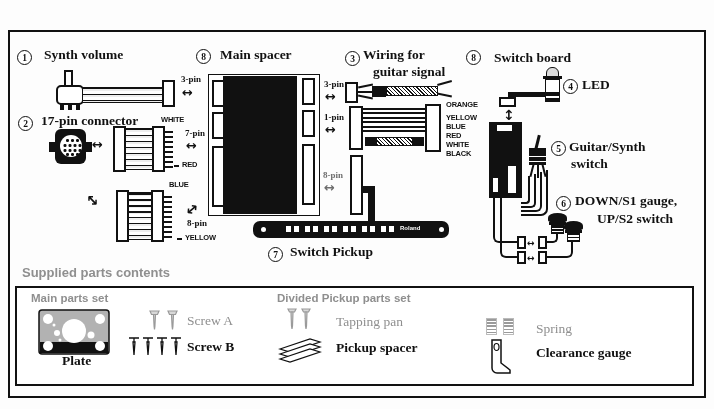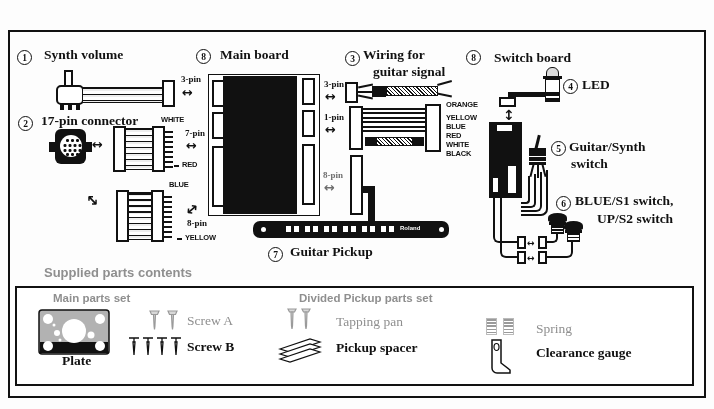--- a/index.html
+++ b/index.html
@@ -5,21 +5,21 @@
   html,body{margin:0;padding:0;background:#e8e8e8;}
   .page{position:relative;width:714px;height:409px;background:#fdfdfd;overflow:hidden;
         font-family:"Liberation Serif",serif;color:#111;}
   .abs{position:absolute;box-sizing:border-box;}
   .ttl{font-family:"Liberation Sans",sans-serif;font-weight:bold;font-size:16px;letter-spacing:.2px;}
   .lbl{position:absolute;white-space:nowrap;font-family:"Liberation Serif",serif;
        font-weight:bold;font-size:13.5px;color:#111;}
   .sm{font-size:9px;}
   .tiny{font-size:7.5px;font-family:"Liberation Sans",sans-serif;letter-spacing:-0.2px;}
   .gray{color:#8f8f8f;}
-  .rounded{font-family:"Liberation Sans",sans-serif;font-weight:bold;margin-left:22px;}
+  .rounded{font-family:"Liberation Sans",sans-serif;font-weight:bold;}
   .circ{position:absolute;width:13px;height:13px;border:1.6px solid #111;border-radius:50%;
         font:bold 9.5px "Liberation Serif",serif;display:flex;align-items:center;justify-content:center;background:#fff;}
   .arr{position:absolute;font-family:"DejaVu Sans",sans-serif;font-weight:bold;font-size:13px;line-height:1;}
   .rect{position:absolute;box-sizing:border-box;}
   .conn{background:#fff;border:2px solid #111;}
   .blk{background:#111;}
   .ribbon{background:repeating-linear-gradient(180deg,#111 0 1.5px,#eee 1.5px 3px,#fff 3px 6px);
           border-top:1.5px solid #111;border-bottom:1.5px solid #111;}
   .pins{background:repeating-linear-gradient(180deg,#111 0 2px,transparent 2px 5px);}
   .braid{background:repeating-linear-gradient(45deg,#111 0 1px,#fff 1px 2.6px);border:1px solid #111;}
@@ -77,21 +77,21 @@
   <div class="rect ribbon" style="left:129px;top:192px;width:22px;height:48px;"></div>
   <div class="rect conn" style="left:151px;top:190px;width:13px;height:52px;"></div>
   <div class="rect pins" style="left:164px;top:196px;width:8px;height:42px;"></div>
   <div class="lbl tiny" style="left:169px;top:180px;">BLUE</div>
   <span class="arr" style="left:186px;top:202px;transform:rotate(-40deg);font-size:15px;">↔</span>
   <div class="lbl sm" style="left:187px;top:218px;">8-pin</div>
   <div class="rect blk" style="left:177px;top:238px;width:5px;height:1.5px;"></div>
   <div class="lbl tiny" style="left:185px;top:233px;">YELLOW</div>
 
   <div class="circ" style="left:196px;top:49px;">8</div>
-  <div class="lbl" style="left:220px;top:47px;">Main board</div>
+  <div class="lbl" style="left:220px;top:47px;">Main spacer</div>
   <div class="rect" style="left:208px;top:74px;width:112px;height:142px;border:1.5px solid #111;background:#fff;"></div>
   <div class="rect blk" style="left:223px;top:76px;width:74px;height:138px;"></div>
   <div class="rect conn" style="left:212px;top:80px;width:13px;height:27px;"></div>
   <div class="rect conn" style="left:212px;top:112px;width:13px;height:27px;"></div>
   <div class="rect conn" style="left:212px;top:146px;width:13px;height:61px;"></div>
   <div class="rect conn" style="left:302px;top:78px;width:13px;height:27px;"></div>
   <div class="rect conn" style="left:302px;top:110px;width:13px;height:27px;"></div>
   <div class="rect conn" style="left:302px;top:144px;width:13px;height:61px;"></div>
 
   <div class="lbl sm" style="left:324px;top:79px;">3-pin</div>
@@ -135,21 +135,21 @@
   <div class="rect" style="left:261px;top:227px;width:5px;height:5px;background:#fff;border-radius:50%;"></div>
   <div class="rect" style="left:439px;top:227px;width:5px;height:5px;background:#fff;border-radius:50%;"></div>
   <div class="rect" style="left:286px;top:226px;width:13px;height:6px;background:linear-gradient(90deg,#fff 0 5px,#111 5px 8px,#fff 8px);"></div>
   <div class="rect" style="left:305px;top:226px;width:13px;height:6px;background:linear-gradient(90deg,#fff 0 5px,#111 5px 8px,#fff 8px);"></div>
   <div class="rect" style="left:324px;top:226px;width:13px;height:6px;background:linear-gradient(90deg,#fff 0 5px,#111 5px 8px,#fff 8px);"></div>
   <div class="rect" style="left:343px;top:226px;width:13px;height:6px;background:linear-gradient(90deg,#fff 0 5px,#111 5px 8px,#fff 8px);"></div>
   <div class="rect" style="left:362px;top:226px;width:13px;height:6px;background:linear-gradient(90deg,#fff 0 5px,#111 5px 8px,#fff 8px);"></div>
   <div class="rect" style="left:381px;top:226px;width:13px;height:6px;background:linear-gradient(90deg,#fff 0 5px,#111 5px 8px,#fff 8px);"></div>
   <div class="lbl" style="left:400px;top:225px;font-size:6px;color:#fff;font-family:'Liberation Sans',sans-serif;">Roland</div>
   <div class="circ" style="left:268px;top:247px;">7</div>
-  <div class="lbl" style="left:290px;top:244px;">Guitar Pickup</div>
+  <div class="lbl" style="left:290px;top:244px;">Switch Pickup</div>
 
   <div class="circ" style="left:466px;top:50px;">8</div>
   <div class="lbl" style="left:494px;top:50px;">Switch board</div>
 
   <div class="rect" style="left:546px;top:67px;width:13px;height:10px;background:#ddd;border:1.5px solid #111;border-radius:6px 6px 0 0;"></div>
   <div class="rect blk" style="left:543px;top:76px;width:19px;height:3px;"></div>
   <div class="rect" style="left:545px;top:79px;width:15px;height:23px;border:1.5px solid #111;
        background:linear-gradient(180deg,#fff 0 55%,#111 55% 74%,#fff 74% 88%,#111 88%);"></div>
   <div class="rect blk" style="left:508px;top:92px;width:38px;height:5px;"></div>
   <div class="rect conn" style="left:499px;top:97px;width:17px;height:10px;"></div>
@@ -190,21 +190,21 @@
   <div class="lwire" style="left:547px;top:231px;width:11px;height:12px;border-width:0 2.5px 2.5px 0;border-bottom-right-radius:5px;"></div>
   <div class="lwire" style="left:547px;top:240px;width:26px;height:18px;border-width:0 2.5px 2.5px 0;border-bottom-right-radius:6px;"></div>
 
   <div class="rect blk" style="left:548px;top:213px;width:19px;height:9px;border-radius:50% 50% 20% 20%;"></div>
   <div class="rect blk" style="left:549px;top:222px;width:17px;height:3px;"></div>
   <div class="rect" style="left:551px;top:225px;width:13px;height:9px;border:1px solid #111;background:repeating-linear-gradient(180deg,#111 0 1.5px,#fff 1.5px 3px);"></div>
   <div class="rect blk" style="left:564px;top:221px;width:19px;height:9px;border-radius:50% 50% 20% 20%;"></div>
   <div class="rect blk" style="left:565px;top:230px;width:17px;height:3px;"></div>
   <div class="rect" style="left:567px;top:233px;width:13px;height:9px;border:1px solid #111;background:repeating-linear-gradient(180deg,#111 0 1.5px,#fff 1.5px 3px);"></div>
   <div class="circ" style="left:556px;top:196px;">6</div>
-  <div class="lbl" style="left:575px;top:193px;">BLUE/S1 switch,</div>
+  <div class="lbl" style="left:575px;top:193px;">DOWN/S1 gauge,</div>
   <div class="lbl" style="left:597px;top:211px;">UP/S2 switch</div>
 
   <div class="lbl rounded gray" style="left:22px;top:265px;font-size:13px;">Supplied parts contents</div>
   <div class="abs" style="left:15px;top:286px;width:679px;height:100px;border:2px solid #111;background:#fff;"></div>
 
   <div class="lbl rounded gray" style="left:31px;top:292px;font-size:11.5px;">Main parts set</div>
   <svg class="abs" style="left:38px;top:309px;" width="72" height="46" viewBox="0 0 72 46">
     <rect x="1" y="1" width="70" height="44" rx="3" fill="#b2b2b2" stroke="#111" stroke-width="1.5"></rect>
     <rect x="2" y="33" width="68" height="11" fill="#111"></rect>
     <circle cx="10" cy="10" r="5" fill="#fff"></circle>

